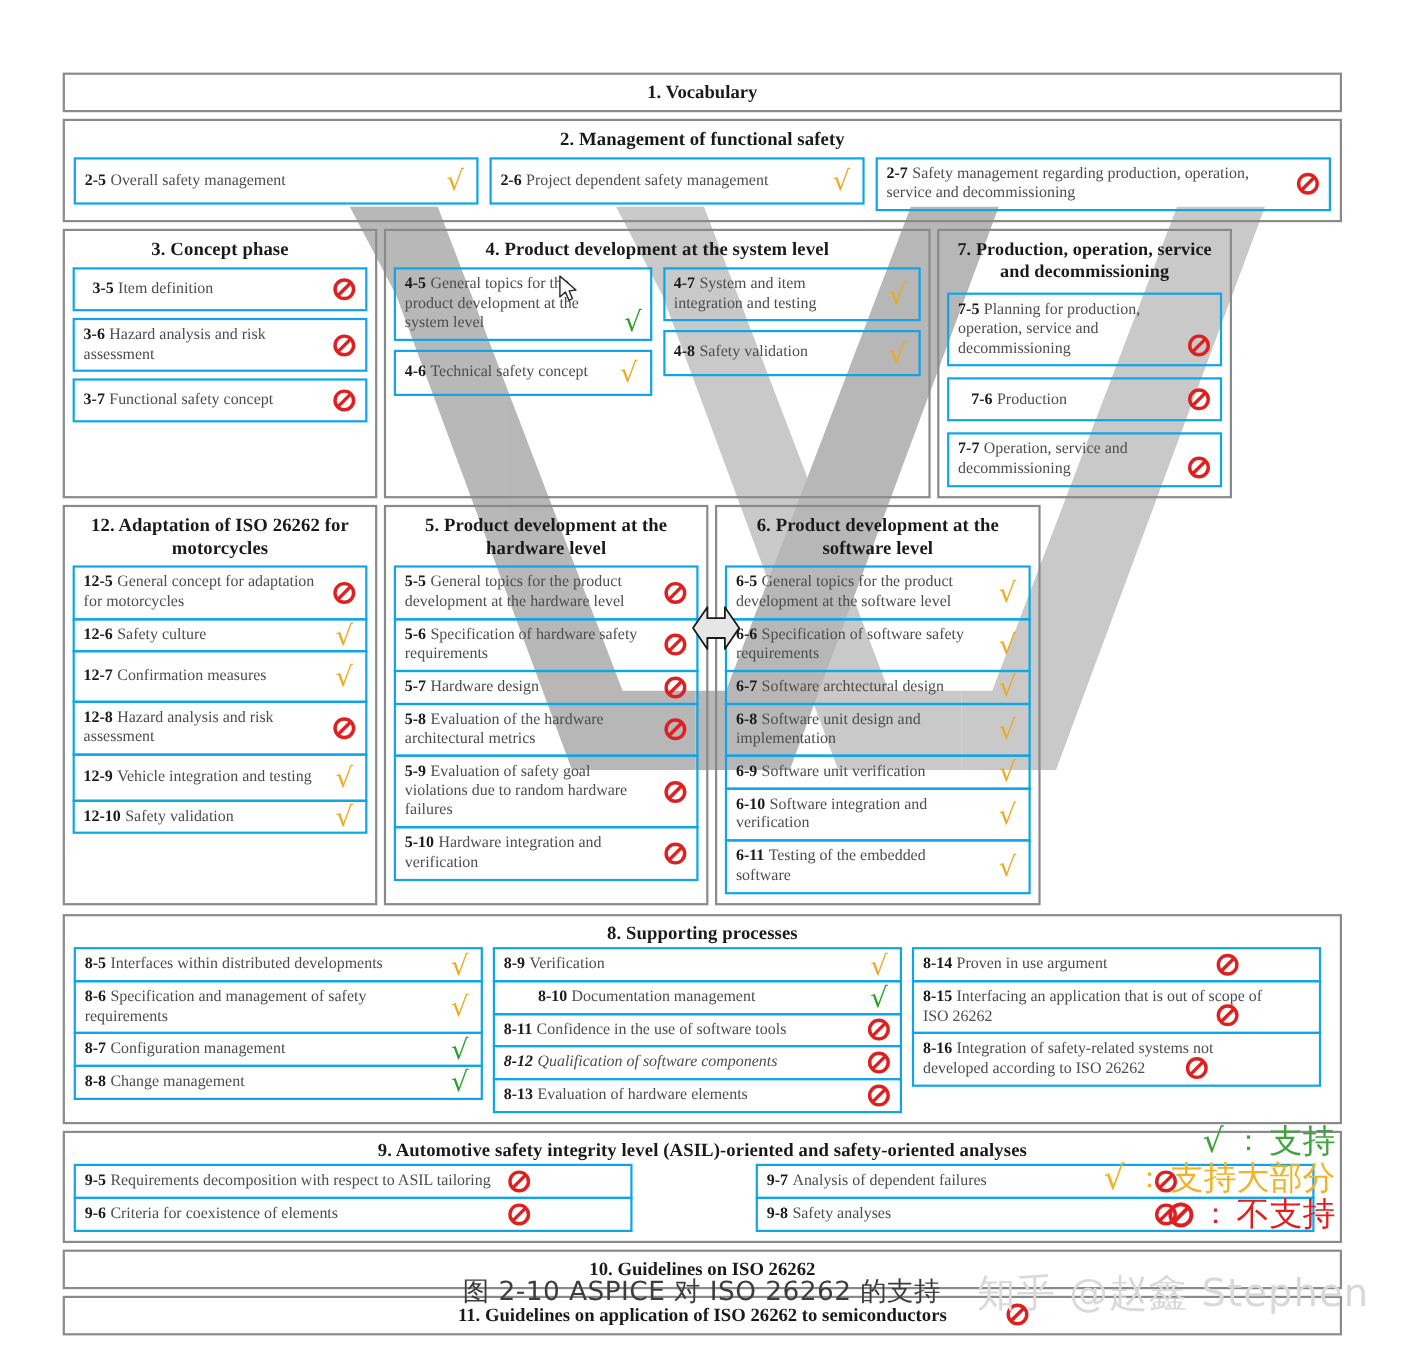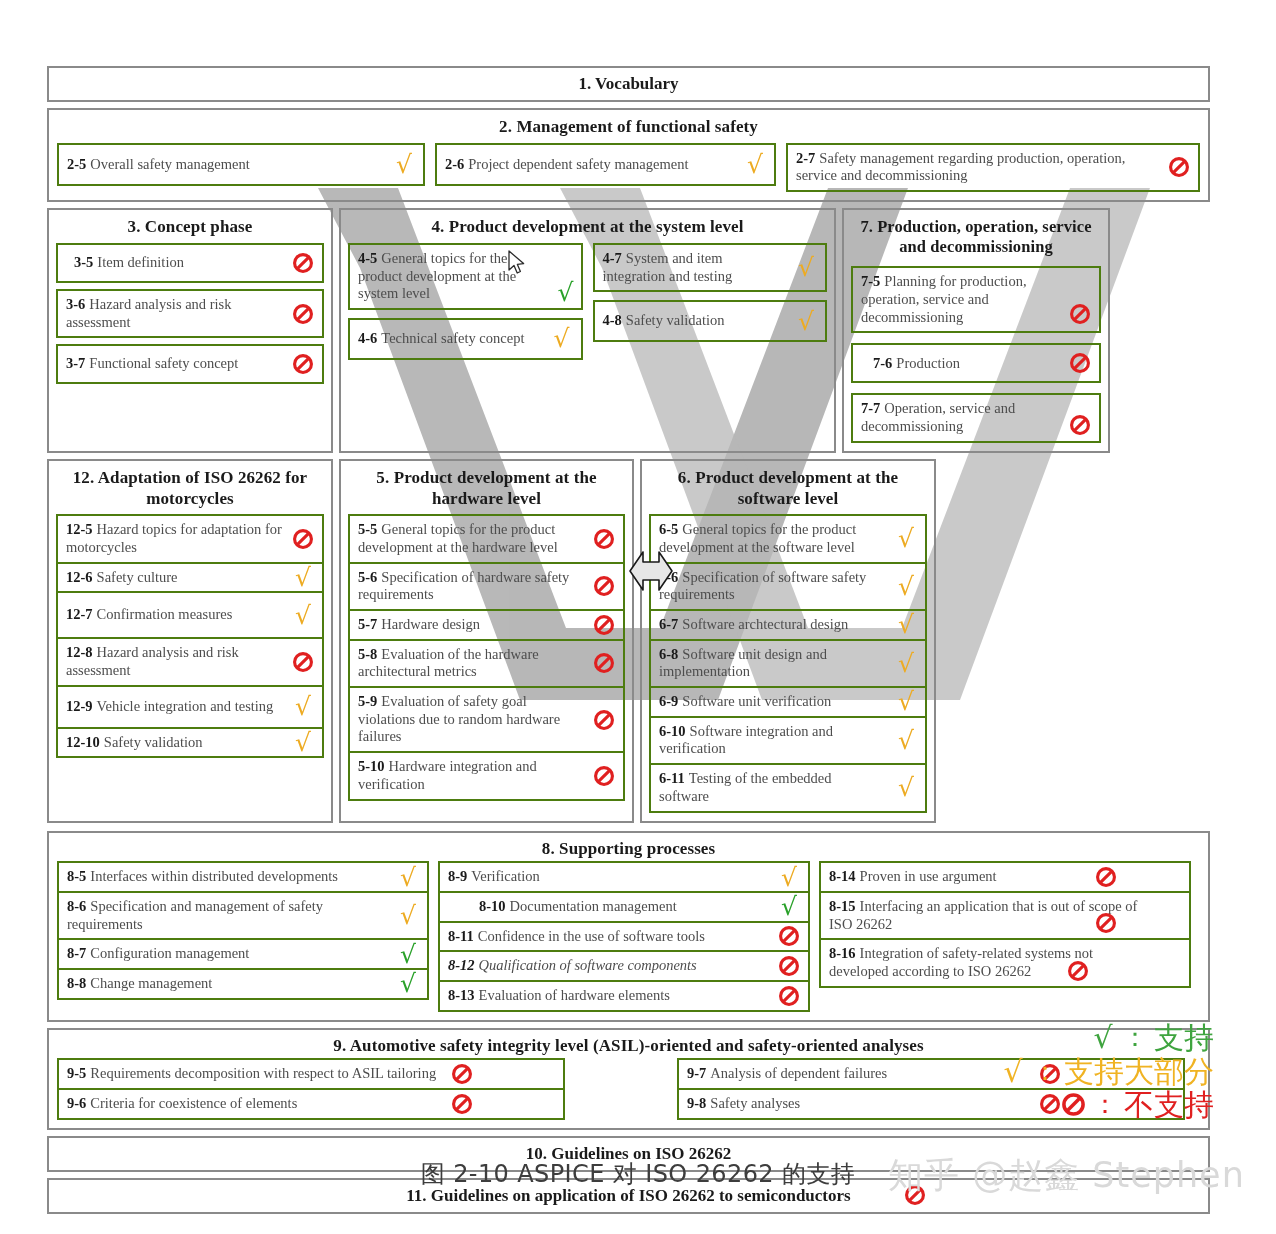--- a/index.html
+++ b/index.html
@@ -21,21 +21,21 @@
     position: absolute;
     left: 0; top: 0;
     width: 1276px; height: 1234px;
     pointer-events: none;
     z-index: 1;
   }
 
   
   #diagram {
     position: absolute;
-    left: 47px; top: 66px;
+    left: 57px; top: 66px;
     width: 1163px;
     z-index: 2;
   }
 
   .band {
     border: 2px solid #8a8a8a;
     background: transparent;
     margin-bottom: 6px;
     padding: 4px 8px 8px 8px;
     position: relative;
@@ -67,21 +67,21 @@
   }
   .col-3  { width: 286px; }
   .col-4  { width: 497px; }
   .col-7  { width: 268px; }
   .col-12 { width: 286px; }
   .col-5  { width: 295px; }
   .col-6  { width: 296px; }
 
   
   .item {
-    border: 2px solid #4d7c0f;
+    border: 2px solid #0ea5e9;
     background: transparent;
     position: relative;
     padding: 5px 40px 5px 8px;
     margin-bottom: 6px;
     font-size: 14.5px;
     line-height: 1.22;
     color: #4d4d4d;
     min-height: 26px;
     display: flex;
     align-items: center;
@@ -373,21 +373,21 @@
         </div>
       </div>
     </div>
 
     <div class="row-cols" style="margin-bottom:8px;">
 
       <div class="col-box col-12">
         <div class="band-title">12. Adaptation of ISO 26262 for motorcycles</div>
         <div class="stack">
           <div class="item" style="min-height:44px;">
-            <span><span class="num">12-5</span><span class="txt">Hazard topics for adaptation for motorcycles</span></span>
+            <span><span class="num">12-5</span><span class="txt">General concept for adaptation for motorcycles</span></span>
             <span class="mark">
                 <svg class="noicon" viewBox="0 0 24 24">
                   <circle cx="12" cy="12" r="9.2" fill="none" stroke="#e02020" stroke-width="3.4"></circle>
                   <line x1="5.8" y1="18.2" x2="18.2" y2="5.8" stroke="#e02020" stroke-width="3.4"></line>
                 </svg>
               </span>
           </div>
           <div class="item" style="min-height:26px;">
             <span><span class="num">12-6</span><span class="txt">Safety culture</span></span>
             <span class="mark">

